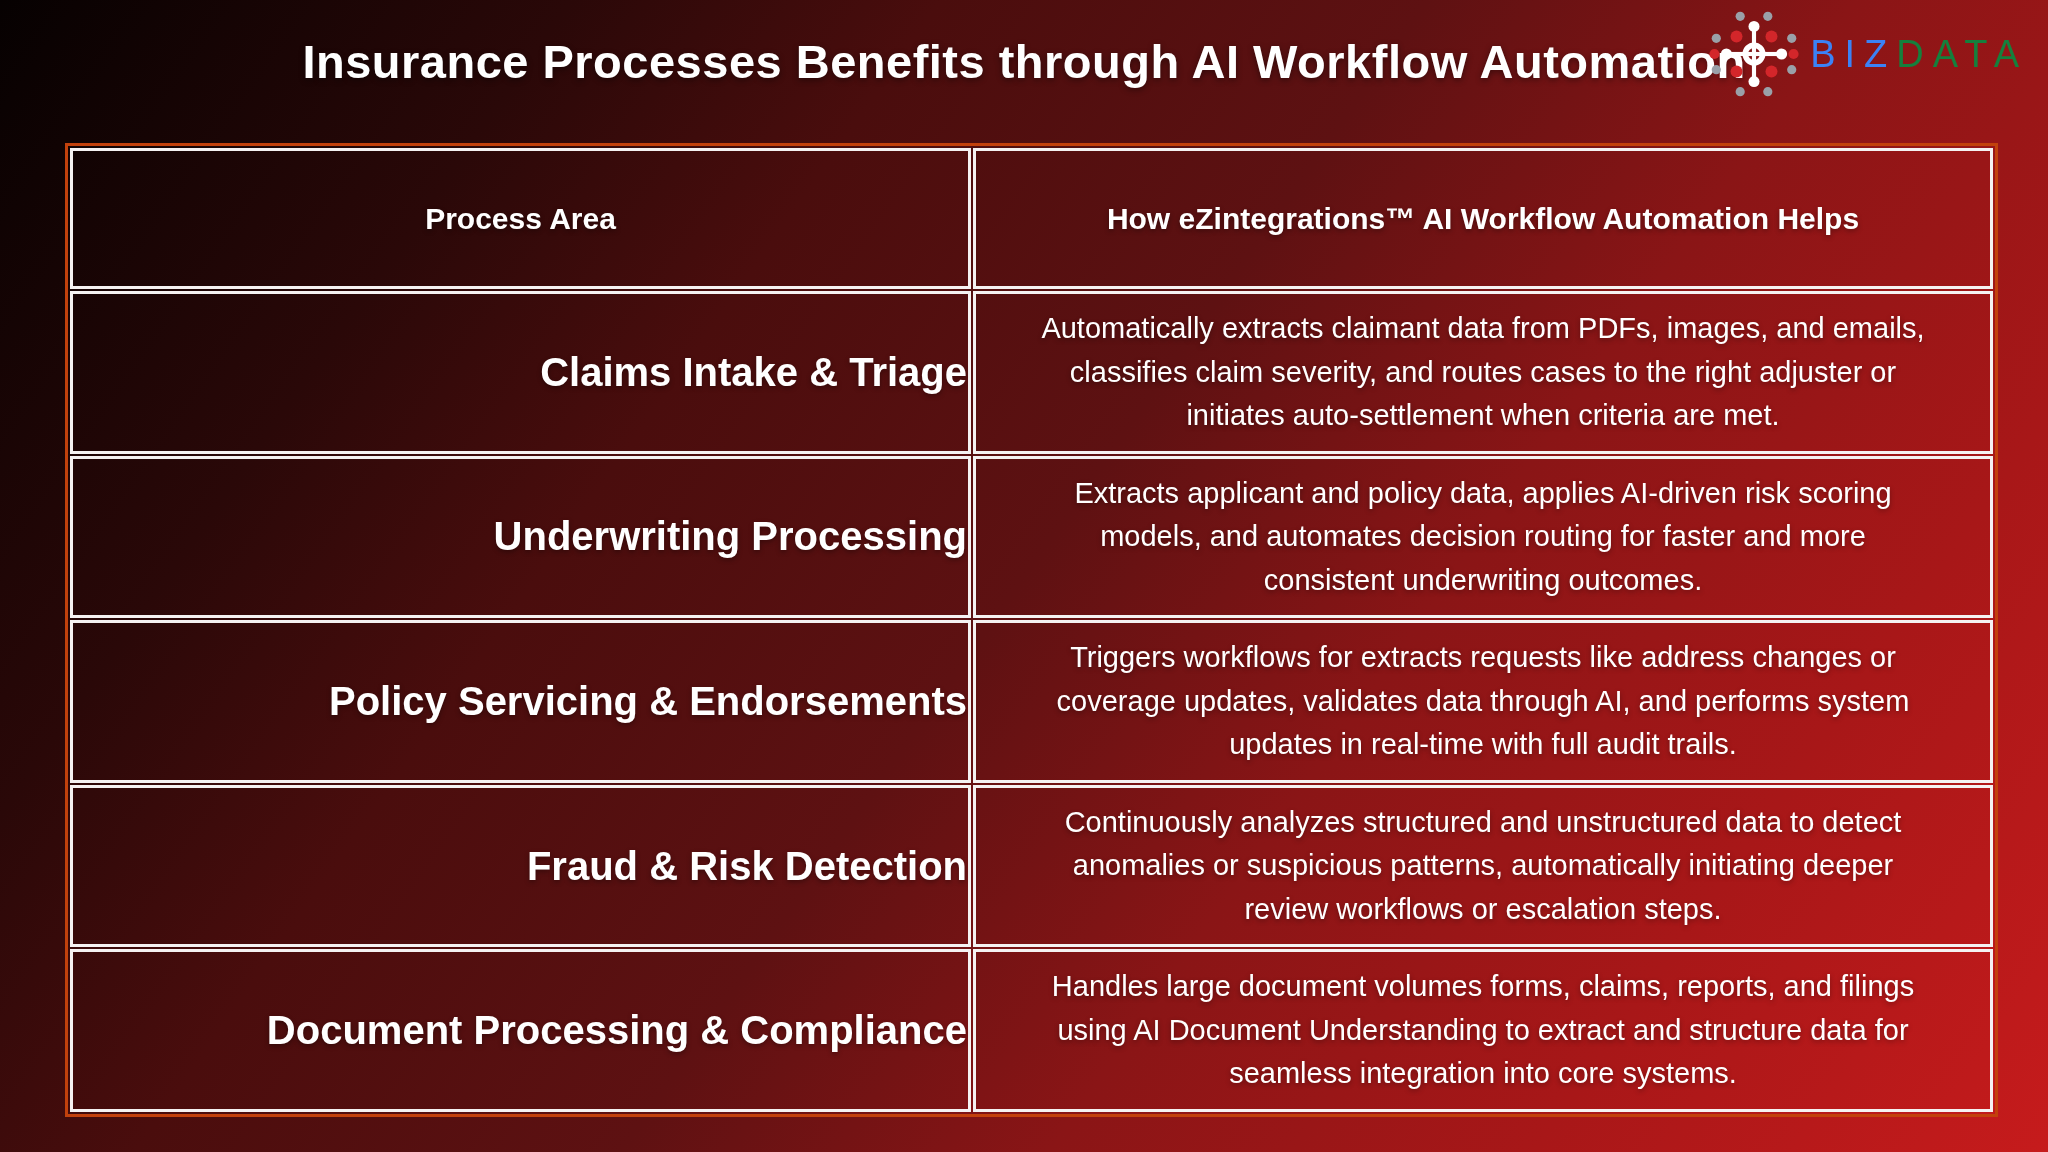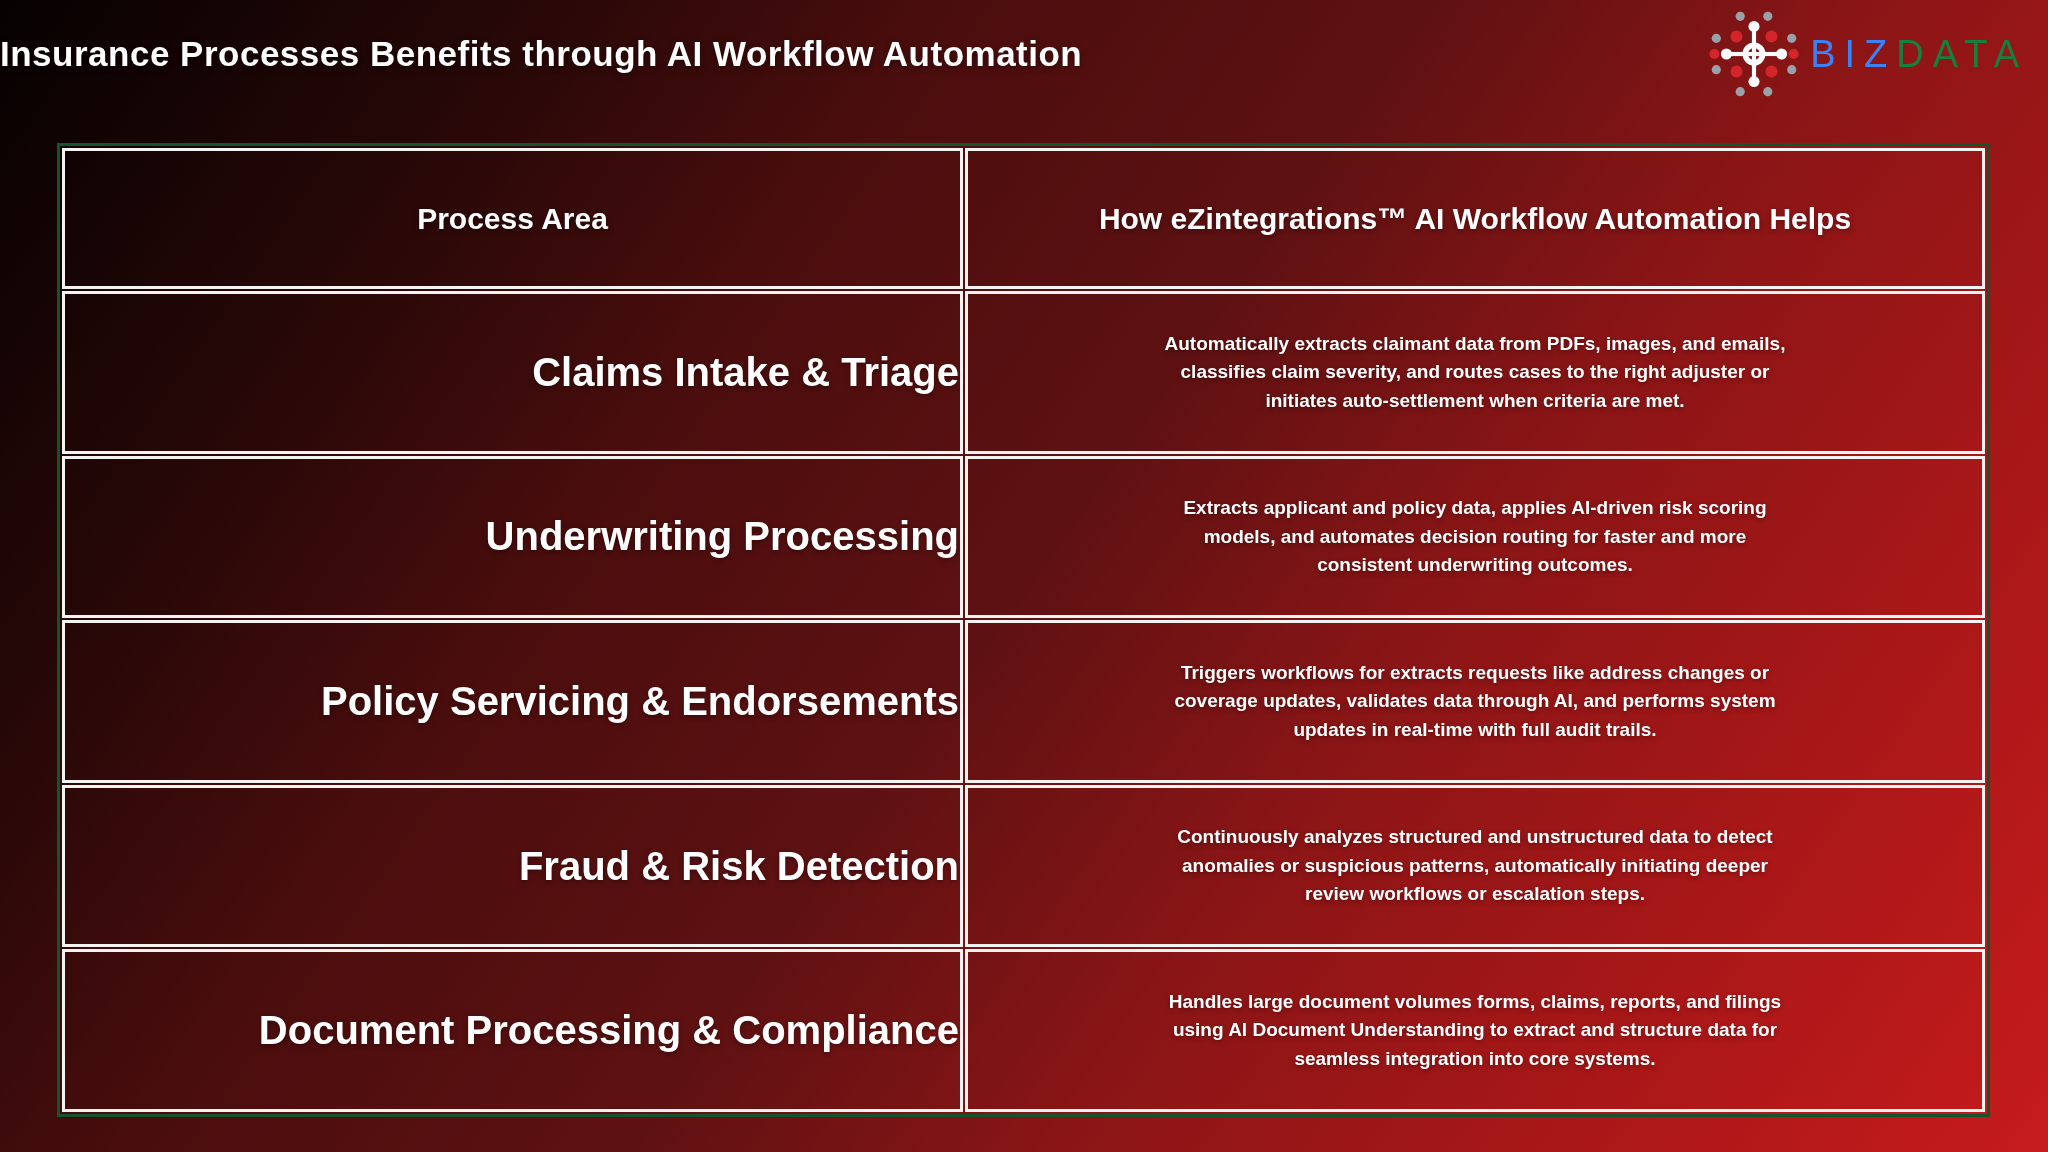--- a/index.html
+++ b/index.html
@@ -9,22 +9,23 @@
     position: relative;
     font-family: "Liberation Sans", sans-serif;
     background: linear-gradient(125deg,
       #060101 0%, #2a0808 20%, #4a0d0d 33%, #5e1112 50%,
       #8a1516 65%, #a81718 82%, #c61b1c 100%);
   }
   .page-title {
     position: absolute;
     top: 34px; left: 0; width: 100%;
     margin: 0;
+    text-align: center;
     color: #ffffff;
-    font-size: 35px;
+    font-size: 47px;
     font-weight: 700;
     letter-spacing: 0.5px;
     text-shadow: 0 2px 6px rgba(0,0,0,0.45);
   }
   .logo {
     position: absolute;
     top: 8px; right: 20px;
     display: flex;
     align-items: center;
     gap: 10px;
@@ -34,48 +35,48 @@
     font-size: 38px;
     font-weight: 400;
     letter-spacing: 9px;
     white-space: nowrap;
   }
   .logo-text .biz  { color: #3b82f6; }
   .logo-text .data { color: #15803d; }
 
   table.benefits {
     position: absolute;
-    left: 57px; top: 143px;
+    left: 65px; top: 143px;
     width: 1933px; height: 974px;
     table-layout: fixed;
     border-collapse: separate;
     border-spacing: 2px;
-    border: 3px solid #14532d;
+    border: 3px solid #c2410c;
   }
   col.c1 { width: 901px; }
   th, td {
     border: 3px solid #f5f2f2;
     color: #ffffff;
     text-align: center;
     vertical-align: middle;
     text-shadow: 0 2px 5px rgba(0,0,0,0.35);
   }
   th {
     font-size: 30px;
     font-weight: 700;
     height: 133px;
   }
   td.area {
     font-size: 40px;
     font-weight: 700;
     text-align: right;
   }
   td.benefit {
-    font-size: 19px;
-    font-weight: 700;
+    font-size: 29px;
+    font-weight: 400;
     line-height: 1.5;
     white-space: pre-line;
     padding: 0 14px;
   }
 </style>
 </head>
 <body>
 
 <h1 class="page-title">Insurance Processes Benefits through AI Workflow Automation</h1>
 

